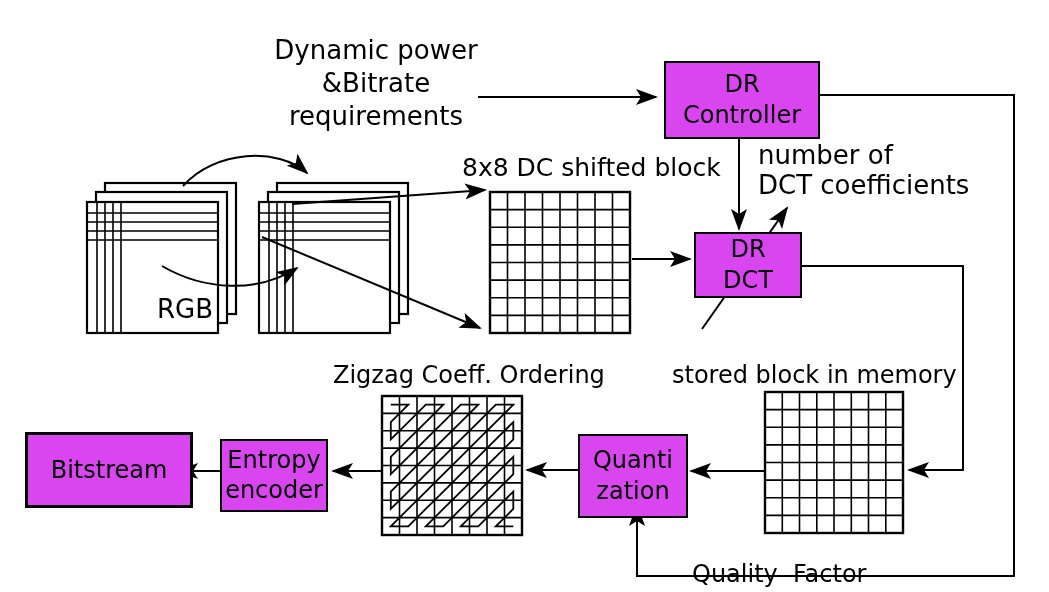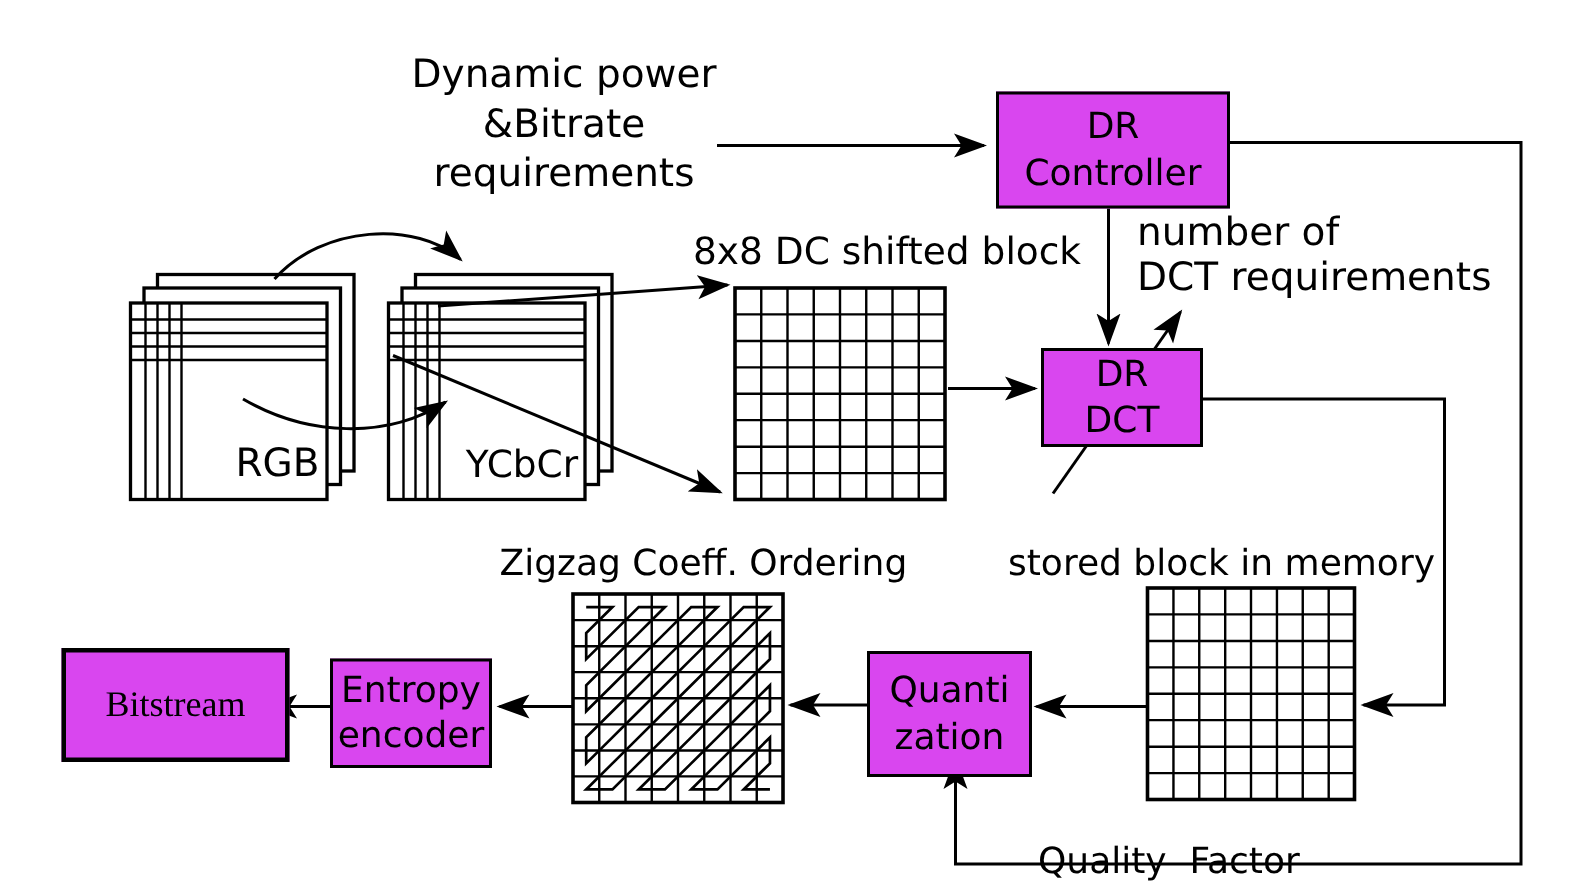--- a/index.html
+++ b/index.html
@@ -20,21 +20,21 @@
   .t-ycbcr{left:298px;top:294px;width:100px;font-size:25px;text-align:center;}
   .node{
     position:absolute;box-sizing:border-box;border:2.5px solid var(--ink,#000);
     background:#d946ef;display:flex;align-items:center;justify-content:center;
     text-align:center;white-space:pre-wrap;font-size:24px;line-height:1.29;
   }
   .b-ctrl{left:664px;top:61px;width:156px;height:78px;}
   .b-dct{left:694px;top:232px;width:108px;height:66px;}
   .b-quant{left:578px;top:434px;width:110px;height:84px;}
   .b-ent{left:220px;top:439px;width:108px;height:73px;line-height:1.22;}
-  .b-bit{left:41px;top:432px;width:152px;height:76px;border-width:3px;font-family:Liberation Serif, serif;}
+  .b-bit{left:25px;top:432px;width:168px;height:76px;border-width:3px;}
 </style>
 </head>
 <body>
 
 <div class="canvas">
 
   <svg class="layer" width="1049" height="592" viewBox="0 0 1049 592">
     <defs>
       <marker id="ah" markerUnits="userSpaceOnUse" markerWidth="23" markerHeight="17" refX="20" refY="8.5" orient="auto">
         <polygon points="0,0.5 22,8.5 0,16.5 5,8.5" fill="#000"></polygon>
@@ -91,26 +91,25 @@
       <path d="M220,471 L178,471" marker-end="url(#ah)"></path>
       <path d="M820,95 L1014,95 L1014,576 L637,576 L637,506" marker-end="url(#ah)"></path>
     </g>
   </svg>
 
   <div class="label t-req">Dynamic power
 &amp;Bitrate
 requirements</div>
   <div class="label t-dcblock">8x8 DC shifted block</div>
   <div class="label t-numco">number of
-DCT requirements</div>
+DCT coefficients</div>
   <div class="label t-zz">Zigzag Coeff. Ordering</div>
   <div class="label t-stored">stored block in memory</div>
   <div class="label t-qf">Quality  Factor</div>
   <div class="label t-rgb">RGB</div>
-  <div class="label t-ycbcr">YCbCr</div>
 
   <div class="node b-ctrl">
     <span>DR
 Controller</span>
   </div>
   <div class="node b-dct">
     <span>DR
 DCT</span>
   </div>
   <div class="node b-quant">

